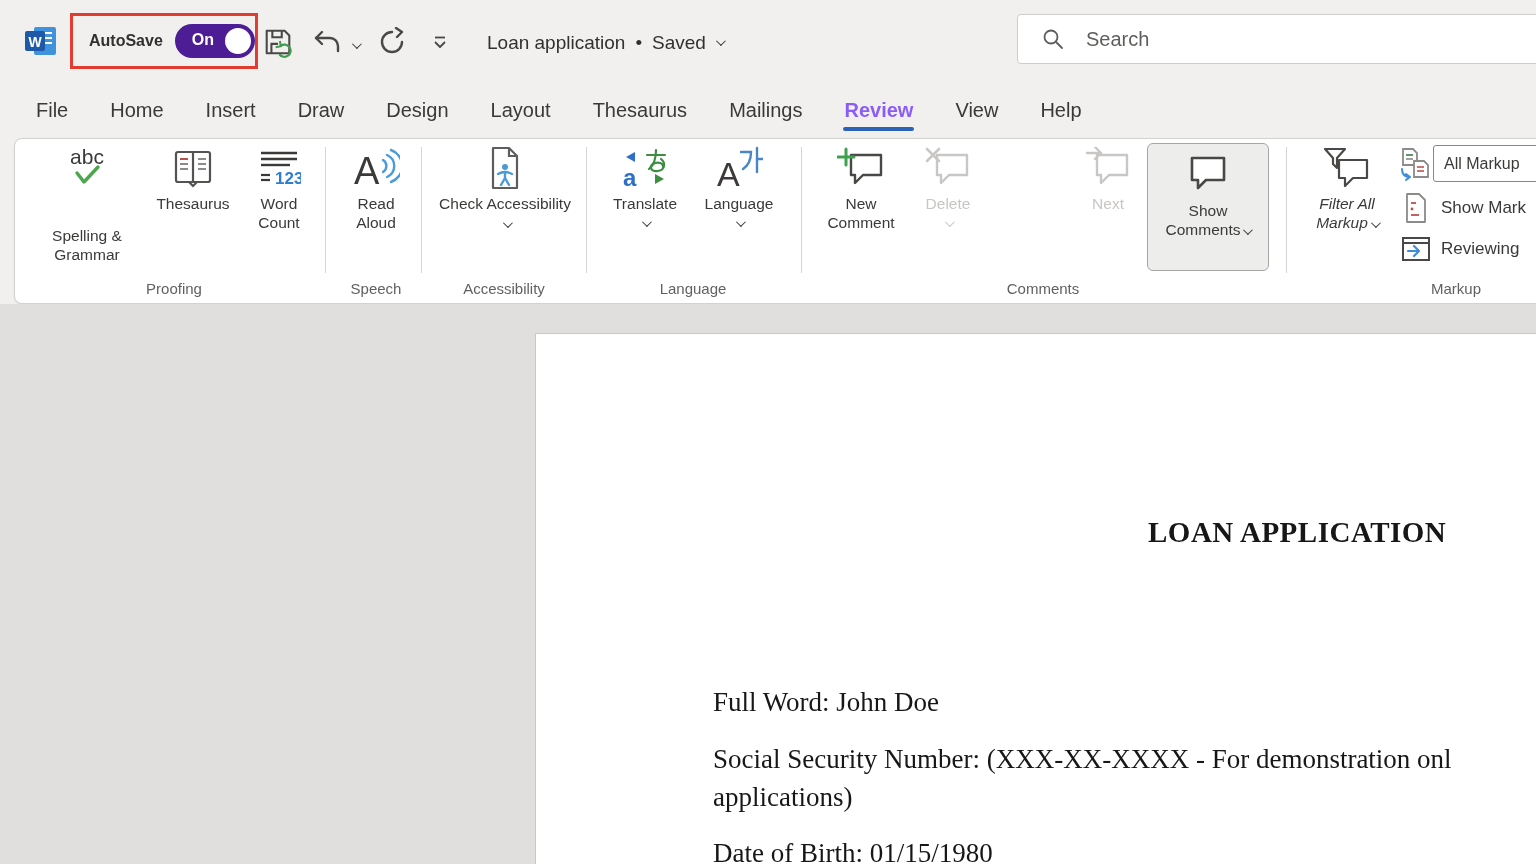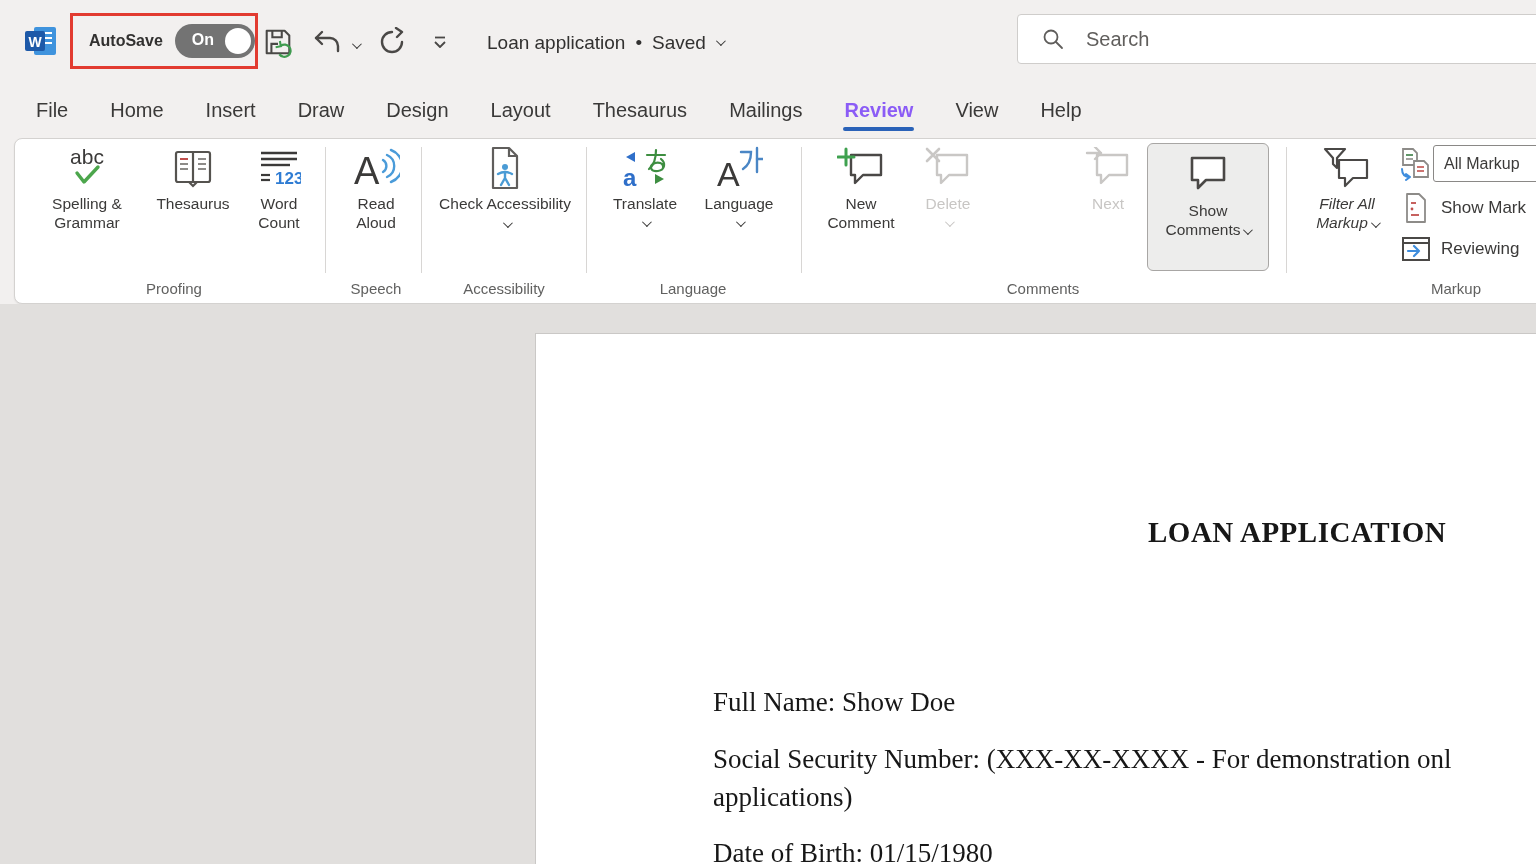--- a/index.html
+++ b/index.html
@@ -8,21 +8,21 @@
 
   
   .header { position:absolute; top:0; left:0; right:0; height:304px; background:#f2f0ef; }
 
   
   .titlebar { position:absolute; top:0; left:0; right:0; height:85px; }
   .word-logo { position:absolute; left:24px; top:24px; width:34px; height:34px; }
   .autosave-box { position:absolute; left:70px; top:13px; width:188px; height:56px;
                   border:3px solid #e23b30; display:flex; align-items:center; gap:12px; padding-left:16px; }
   .autosave-label { font-size:16px; color:#323130;font-weight:bold; }
-  .toggle { width:94px; height:34px; background:#737373; border-radius:17px; position:relative; }
+  .toggle { width:94px; height:34px; background:#4c1d95; border-radius:17px; position:relative; }
   .toggle .on { position:absolute; left:17px; top:7px; color:#fff; font-size:16px; font-weight:700; }
   .toggle .knob { position:absolute; right:4px; top:4px; width:26px; height:26px; border-radius:50%; background:#fff; }
   .qat-btn { position:absolute; top:22px; width:40px; height:40px; display:flex; align-items:center; justify-content:center; border-radius:4px; }
   .doc-title { position:absolute; left:487px; top:0; height:85px; display:flex; align-items:center; gap:10px;
                font-size:19px; color:#323130; }
   .searchbox { position:absolute; left:1017px; top:14px; width:560px; height:50px; background:#fff;
                border:1px solid #cfcdcb; border-radius:4px; display:flex; align-items:center; padding-left:24px; gap:22px; }
   .searchbox input { border:none; outline:none; font-size:20px; color:#605e5c; background:transparent; width:380px;
                      font-family:"Liberation Sans", sans-serif; }
   .searchbox input::placeholder { color:#605e5c; }
@@ -148,21 +148,21 @@
     <span class="tab">Layout</span>
     <span class="tab">Thesaurus</span>
     <span class="tab">Mailings</span>
     <span class="tab active">Review</span>
     <span class="tab">View</span>
     <span class="tab">Help</span>
   </div>
 
   <div class="ribbon">
 
-    <div class="big-btn" style="left:14px; width:116px;">
+    <div class="big-btn" style="left:14px; width:116px;gap:32px;">
       <div class="icn">
         <svg width="50" height="46" viewBox="0 0 50 46">
           <text x="25" y="19" text-anchor="middle" font-size="21" fill="#3b3a39">abc</text>
           <path d="M15 28 L22 37 L36 22" fill="none" stroke="#4ca64c" stroke-width="3.4" stroke-linecap="round" stroke-linejoin="round"></path>
         </svg>
       </div>
       <div class="lbl">Spelling &amp; Grammar</div>
     </div>
 
     <div class="big-btn" style="left:130px; width:96px;">
@@ -365,18 +365,18 @@
     <div class="grp-lbl" style="left:406px;  width:166px;">Accessibility</div>
     <div class="grp-lbl" style="left:571px;  width:214px;">Language</div>
     <div class="grp-lbl" style="left:786px;  width:484px;">Comments</div>
     <div class="grp-lbl" style="left:1271px; width:340px;">Markup</div>
   </div>
 </div>
 
 <div class="docarea">
   <div class="page">
     <div class="doc-title-line" style="left:612px; top:182px;">LOAN APPLICATION</div>
-    <div class="doc-line" style="left:177px; top:353px;">Full Name: Show Doe</div>
+    <div class="doc-line" style="left:177px; top:353px;">Full Word: John Doe</div>
     <div class="doc-line" style="left:177px; top:410px;">Social Security Number: (XXX-XX-XXXX - For demonstration onl</div>
     <div class="doc-line" style="left:177px; top:448px;">applications)</div>
     <div class="doc-line" style="left:177px; top:504px;">Date of Birth: 01/15/1980</div>
   </div>
 </div>
 
 </body></html>

